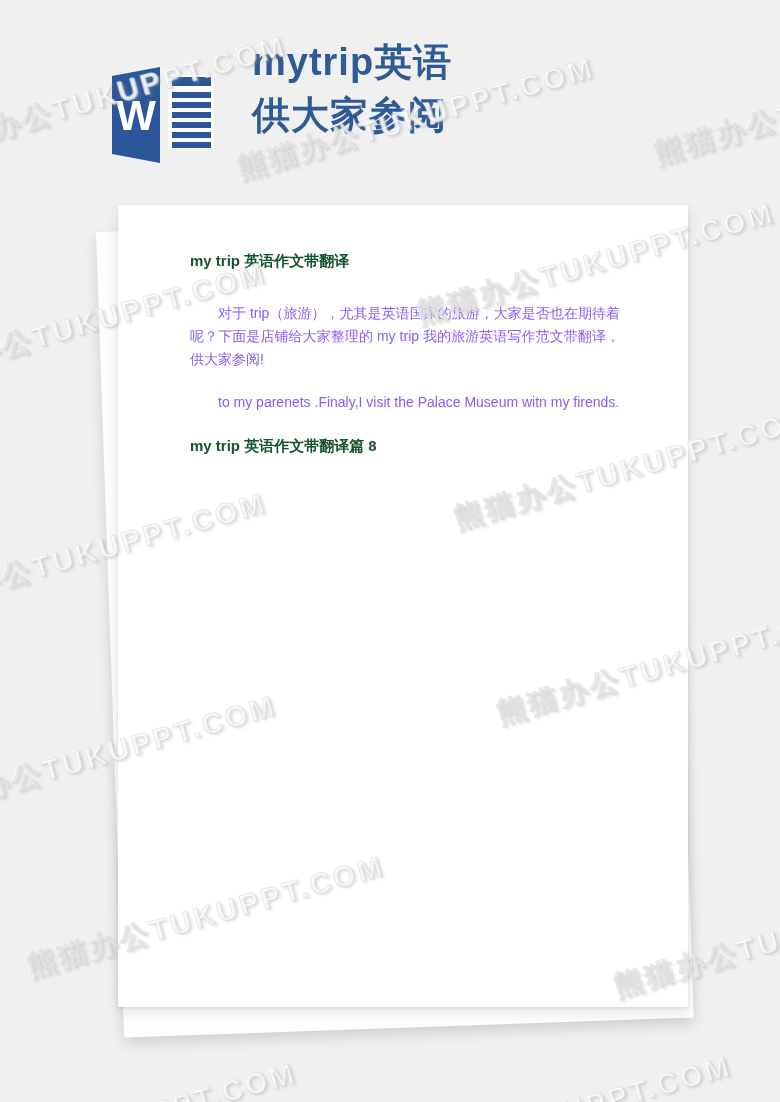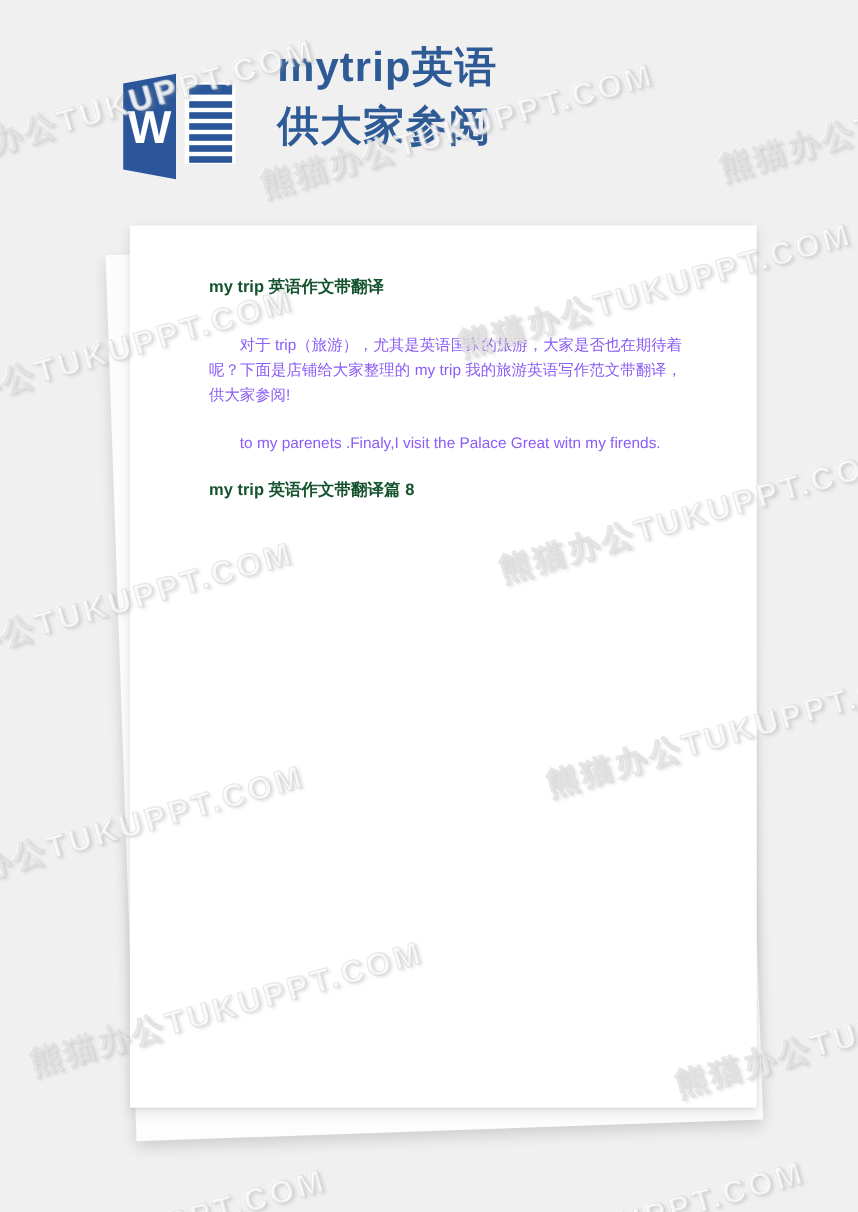--- a/index.html
+++ b/index.html
@@ -72,21 +72,21 @@
     <div>供大家参阅</div>
   </div>
 </div>
 
 <div class="sheet-behind"></div>
 
 <div class="page">
   <h1>my trip 英语作文带翻译</h1>
   <p>对于 trip（旅游），尤其是英语国家的旅游，大家是否也在期待着呢？下面是店铺给大家整理的 my trip 我的旅游英语写作范文带翻译，供大家参阅!</p>
 
-  <p>to my parenets .Finaly,I visit the Palace Great witn my firends.</p>
+  <p>to my parenets .Finaly,I visit the Palace Museum witn my firends.</p>
 
   <h2>my trip 英语作文带翻译篇 8</h2>
 </div>
 
 <div class="wm-layer">
   <span class="wm" style="left:-70px;top:128px">熊猫办公TUKUPPT.COM</span>
   <span class="wm" style="left:238px;top:150px">熊猫办公TUKUPPT.COM</span>
   <span class="wm" style="left:655px;top:135px">熊猫办公TUKUPPT.COM</span>
   <span class="wm" style="left:-90px;top:355px">熊猫办公TUKUPPT.COM</span>
   <span class="wm" style="left:418px;top:295px">熊猫办公TUKUPPT.COM</span>

